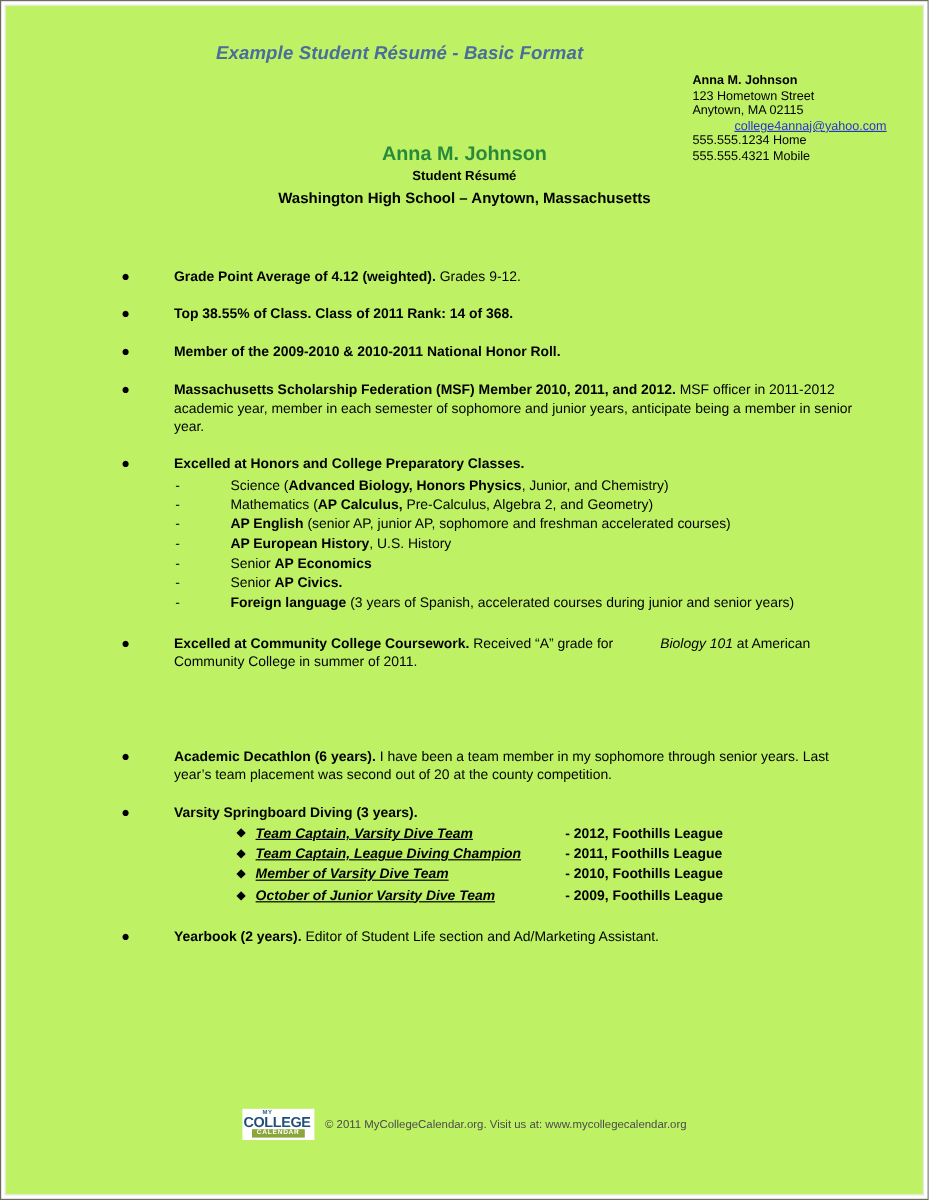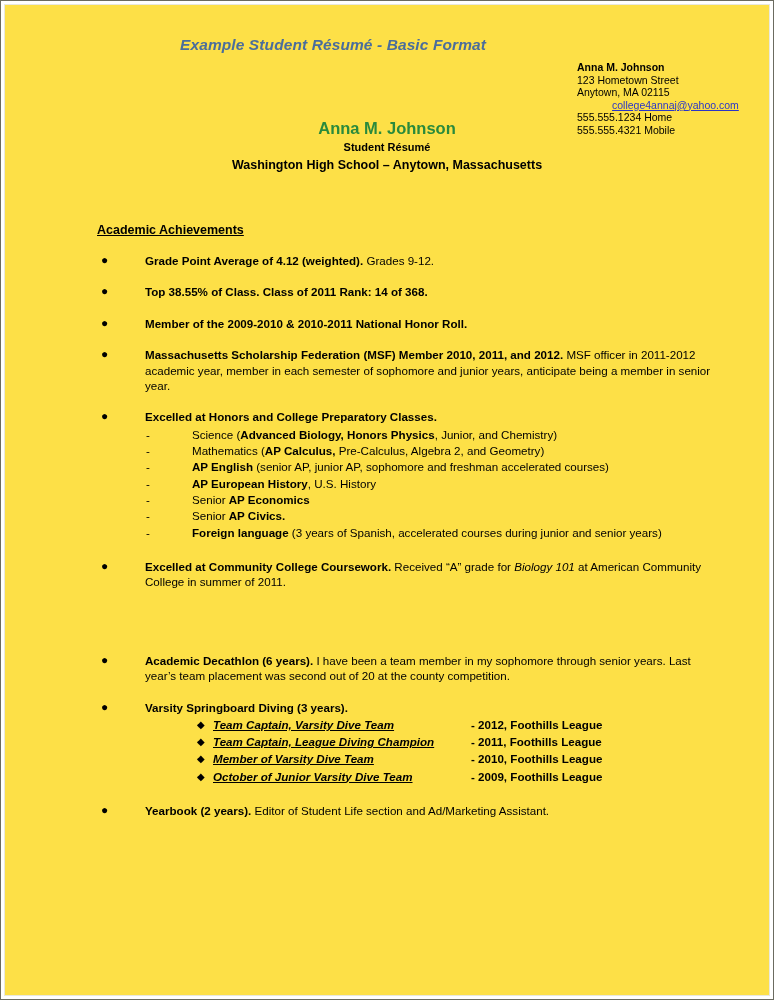--- a/index.html
+++ b/index.html
@@ -19,21 +19,21 @@
     background: #ffffff;
     border: 1px solid #6b6b60;
     overflow: hidden;
   }
   #sheet {
     position: absolute;
     left: 3px;
     top: 3px;
     right: 3px;
     bottom: 3px;
-    background: #fde047;
+    background: #bef264;
     border: 1px solid #e8e8dd;
     box-sizing: border-box;
     text-decoration: underline;
   }
   .doc-title {
     position: absolute;
     left: 175px;
     top: 31px;
     font-size: 15.5px;
     font-weight: bold;
@@ -114,21 +114,21 @@
     line-height: 15.4px;
   }
   .bullet-row .dot {
     position: absolute;
     left: 4px;
     top: 0px;
     font-size: 12px;
     line-height: 15.4px;
   }
   .b { font-weight: bold; }
-  .i { font-style: italic; }
+  .i { font-style: italic; margin-left: 36px; }
   .sub-list {
     margin-top: 2px;
   }
   .sub-row {
     position: relative;
     padding-left: 47px;
     font-size: 11.6px;
     line-height: 16.3px;
   }
   .sub-row .dash {
@@ -235,21 +235,20 @@
     </div>
 
     <div class="header-center">
       <div class="hdr-name">Anna M. Johnson</div>
       <div class="hdr-sub">Student Résumé</div>
       <div class="hdr-school">Washington High School – Anytown, Massachusetts</div>
     </div>
 
     <div class="content">
 
-      <div class="section-heading">Academic Achievements</div>
 
       <div class="bullet-row">
         <span class="dot">●</span>
         <span class="b">Grade Point Average of 4.12 (weighted).</span><span> Grades 9-12.</span>
       </div>
 
       <div class="bullet-row">
         <span class="dot">●</span>
         <span class="b">Top 38.55% of Class.  Class of 2011 Rank: 14 of 368.</span><span></span>
       </div>
@@ -341,15 +340,23 @@
         </div>
       </div>
 
       <div class="bullet-row" style="margin-top:18px;">
         <span class="dot">●</span>
         <span class="b">Yearbook (2 years).</span><span>  Editor of Student Life section and Ad/Marketing Assistant.</span>
       </div>
 
     </div>
 
+    <div class="footer">
+      <div class="logo">
+        <div class="logo-my">MY</div>
+        <div class="logo-college">COLLEGE</div>
+        <div class="logo-calendar">CALENDAR</div>
+      </div>
+      <div class="copyright">© 2011 MyCollegeCalendar.org. Visit us at: www.mycollegecalendar.org</div>
+    </div>
 
   </div>
 </div>
 
 </body></html>

